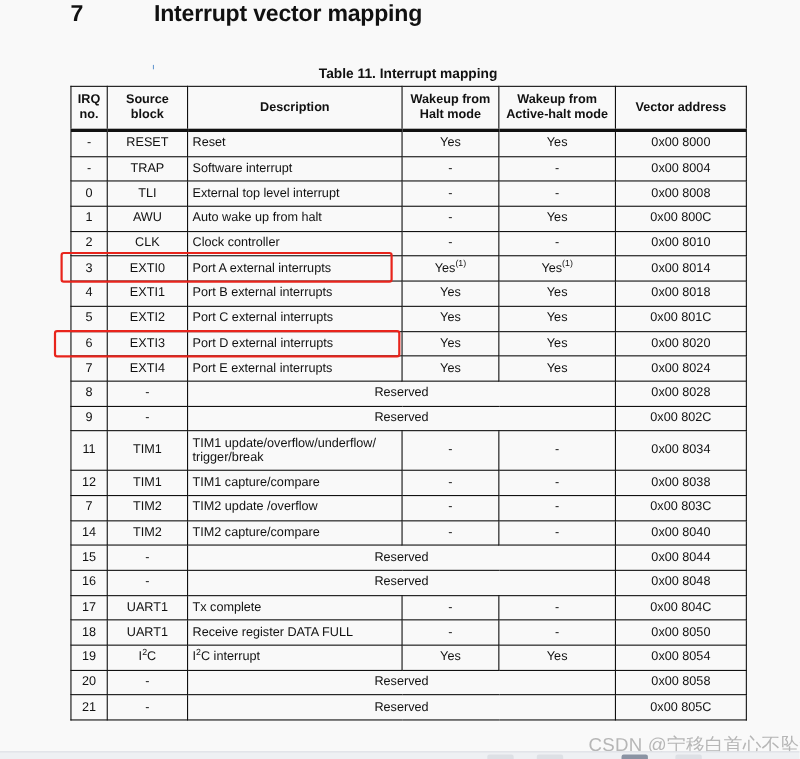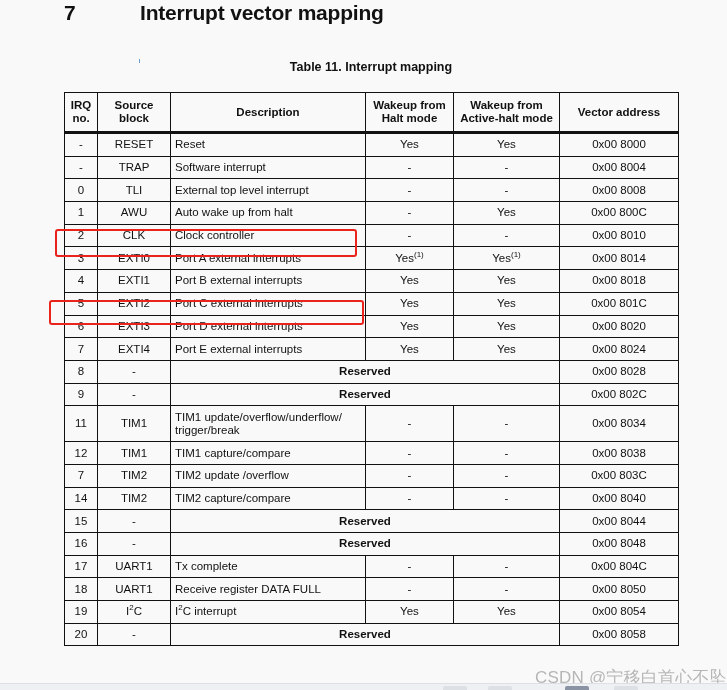--- a/index.html
+++ b/index.html
@@ -17,21 +17,21 @@
   .section-number { position:absolute; left:0; top:0; }
   .section-title { position:absolute; left:76px; top:0; white-space:nowrap;text-align:right; }
   .tick-mark {
     position:absolute; left:139px; top:59px; width:1px; height:4px; background:#6a9bd0;
   }
   .table-caption {
     position:absolute; left:64px; width:614px; top:60px;
     text-align:center; font-size:12.5px; font-weight:bold;
   }
   table.irq-table {
-    position:absolute; left:64px; top:92px;
+    position:absolute; left:64px; top:78px;
     border-collapse:collapse;
     width:614px;
     table-layout:fixed;
     font-size:11.5px;
   }
   table.irq-table th, table.irq-table td {
     border:1px solid #111;
     padding:0 3px;
     height:21.7px;
     line-height:13px;
@@ -39,21 +39,21 @@
     vertical-align:middle;
   }
   table.irq-table thead th {
     font-weight:bold;
     height:38px;
     font-size:11.5px;
     border-bottom:3px solid #111;
   }
   table.irq-table td.desc { text-align:left; padding-left:4px; }
   table.irq-table tr.tall td { height:35px; }
-  table.irq-table td.reserved { text-align:center;font-weight:bold; }
+  table.irq-table td.reserved { text-align:center; }
   sup { font-size:8px; vertical-align:5px; line-height:0; }
   .highlight-box {
     position:absolute; border:2.5px solid #e8241c; border-radius:3px;
     box-sizing:border-box; pointer-events:none;
   }
   .bottom-bar {
     position:absolute; left:0; top:683px; width:727px; height:7px;
     background:#eef0f3; border-top:1px solid #dcdfe4;
   }
   .bb-btn { position:absolute; top:2px; height:5px; border-radius:2px 2px 0 0; }
@@ -277,20 +277,26 @@
       <td>0x00 8054</td>
     </tr>
 
     <tr>
       <td>20</td>
       <td>-</td>
       <td class="reserved" colspan="3">Reserved</td>
       <td>0x00 8058</td>
     </tr>
 
+    <tr>
+      <td>21</td>
+      <td>-</td>
+      <td class="reserved" colspan="3">Reserved</td>
+      <td>0x00 805C</td>
+    </tr>
   </tbody>
 </table>
 
 <div class="highlight-box" style="left:55px; top:229px; width:302px; height:28px;"></div>
 <div class="highlight-box" style="left:49px; top:300px; width:315px; height:25px;"></div>
 
 <div class="watermark">CSDN @宁移白首心不坠青云志</div>
 
 <div class="bottom-bar">
   <div class="bb-btn" style="left:443px; width:24px; background:#dde0e5;"></div>

